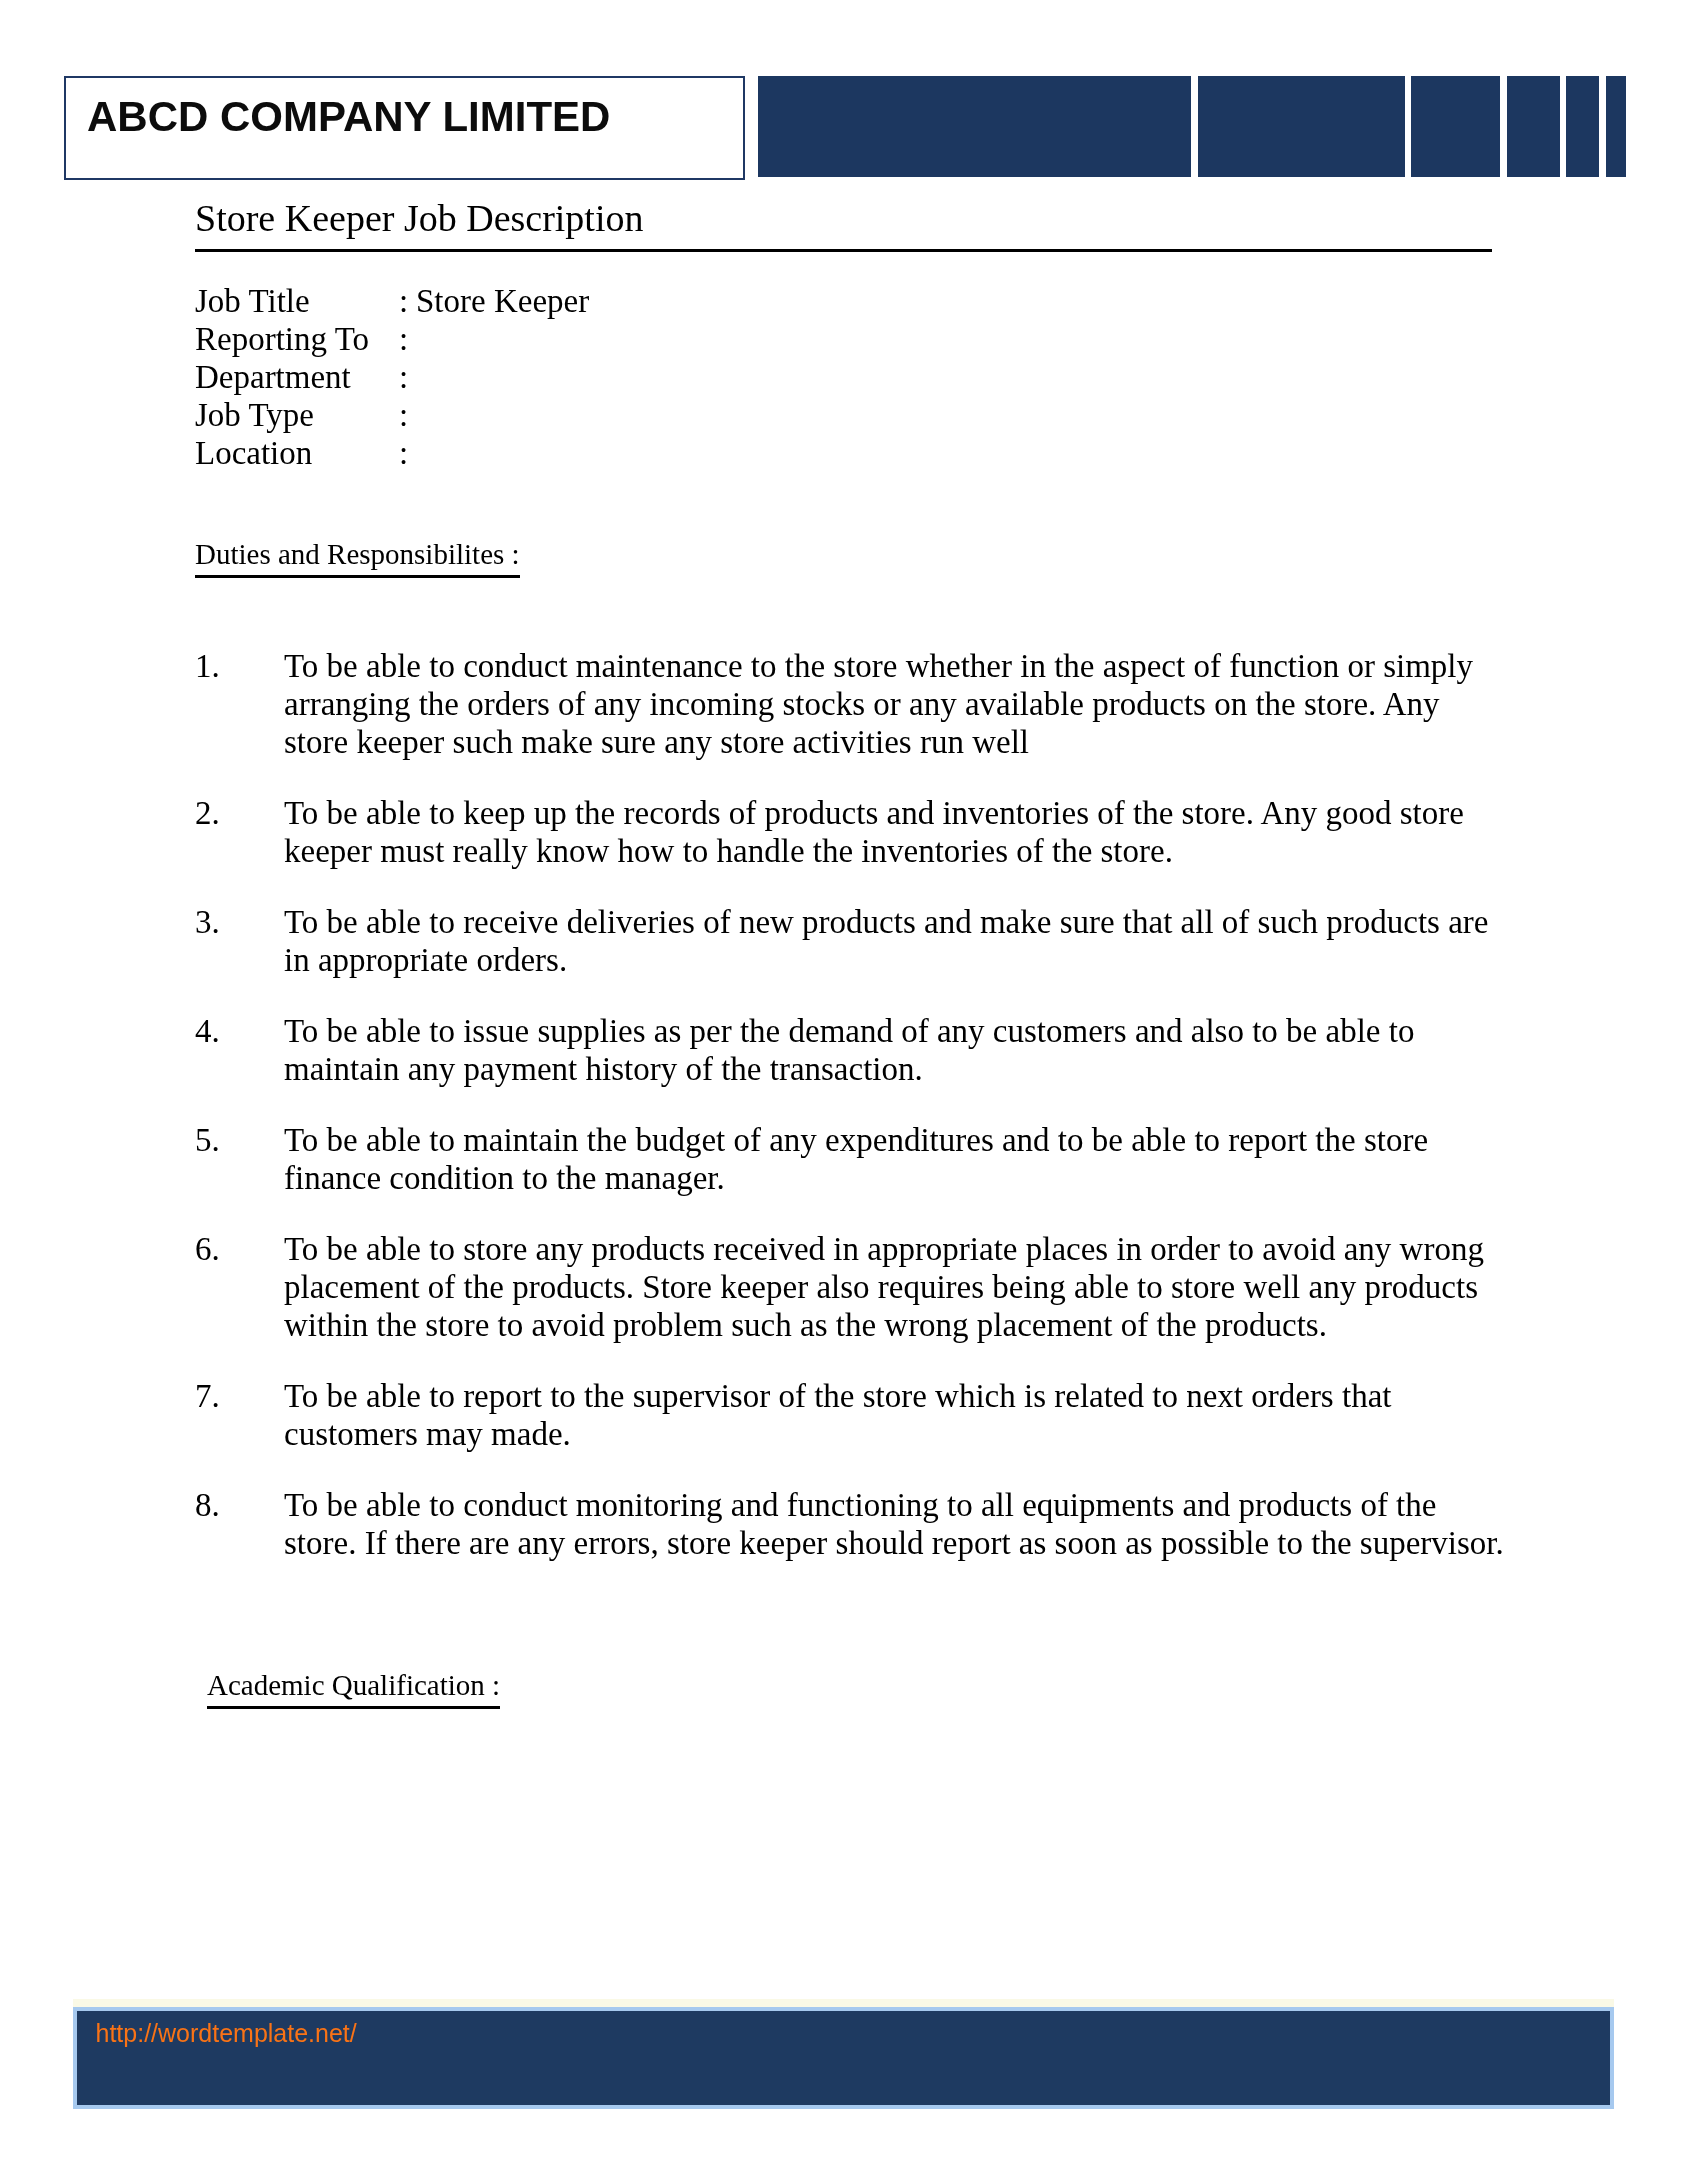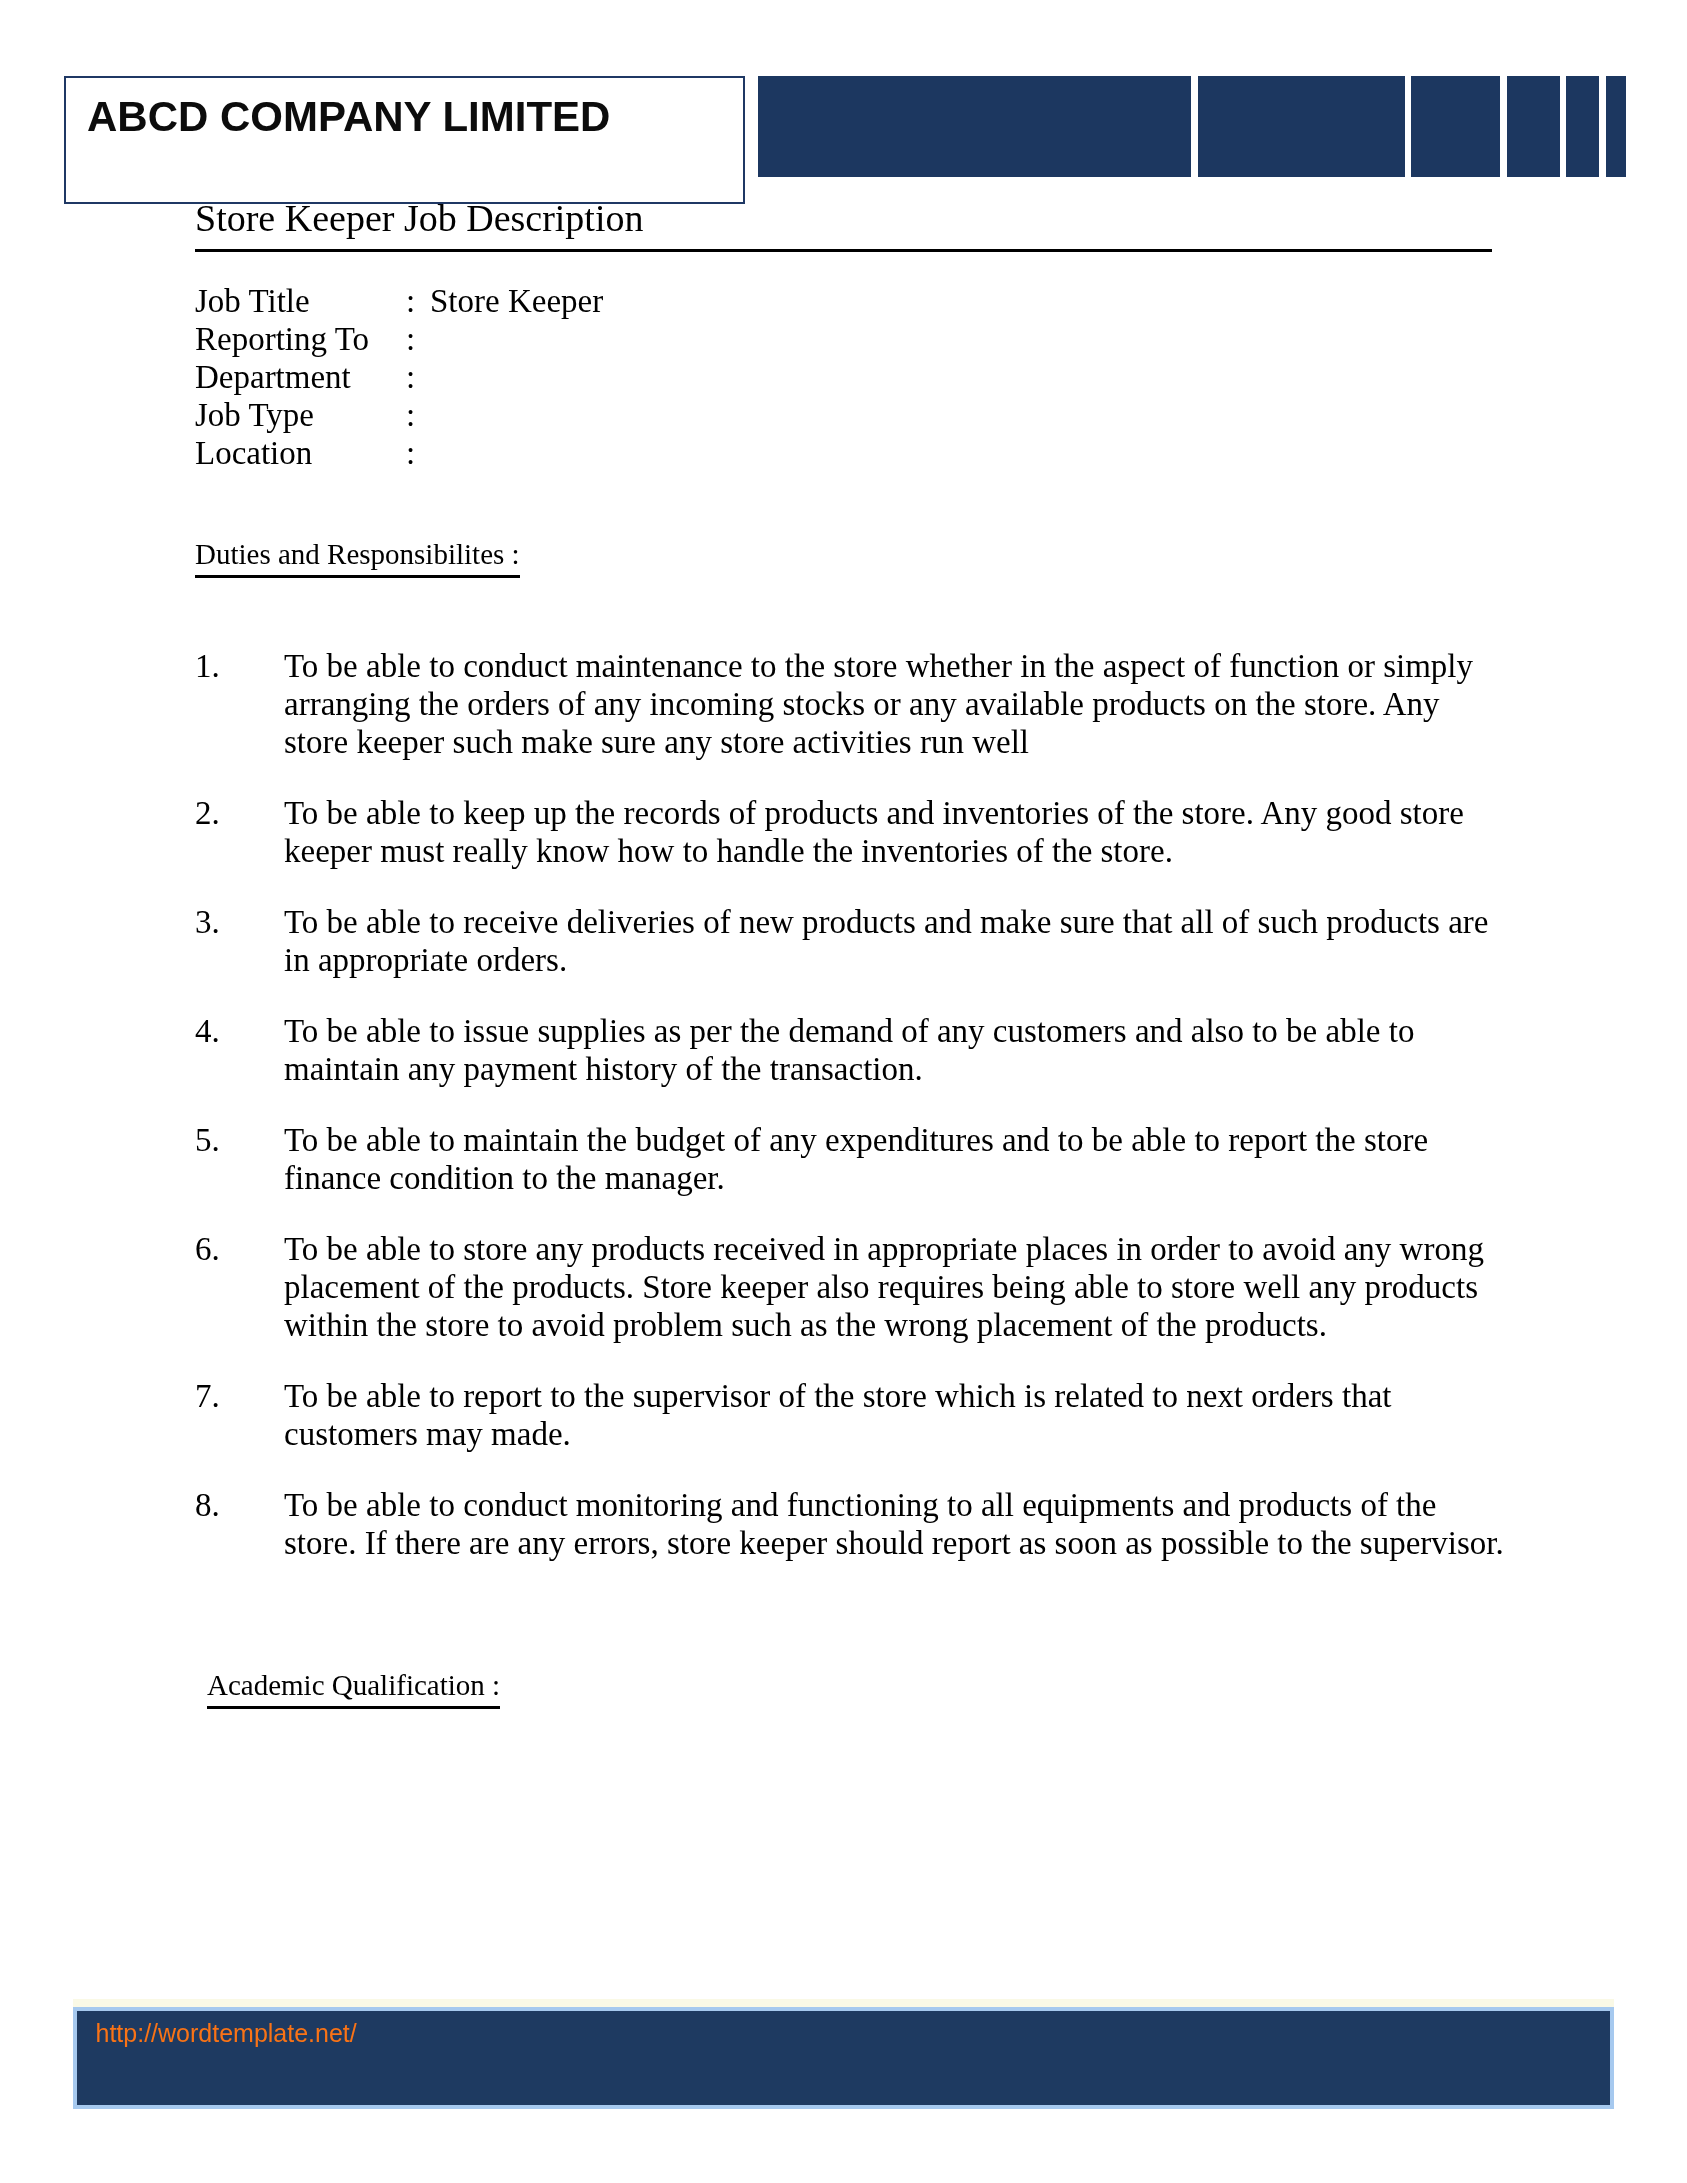--- a/index.html
+++ b/index.html
@@ -10,21 +10,21 @@
     background: #ffffff;
     overflow: hidden;
     font-family: "Liberation Serif", serif;
     color: #000000;
   }
 
   
   .company-box {
     position: absolute;
     left: 64px; top: 76px;
-    width: 681px; height: 128px;
+    width: 681px; height: 104px;
     border: 2.6px solid #1f3864;
     box-sizing: border-box;
     background: #ffffff;
   }
   .company-name {
     display: block;
     padding: 14.6px 0 0 21px;
     font-family: "Liberation Sans", sans-serif;
     font-weight: 700;
     font-size: 42px;
@@ -64,21 +64,21 @@
     background: #000000;
   }
 
   
   .job-details {
     position: absolute;
     left: 195px; top: 282px;
     font-size: 33px;
     line-height: 38px;
   }
-  .jd-row { display: flex; gap: 7px; }
+  .jd-row { display: flex; }
   .jd-label { width: 204px; }
   .jd-sep   { width: 17px; }
   .jd-value { flex: 1; white-space: nowrap; }
 
   
   .section-heading {
     position: absolute;
     left: 195px;
     margin: 0;
     font-size: 29px;

